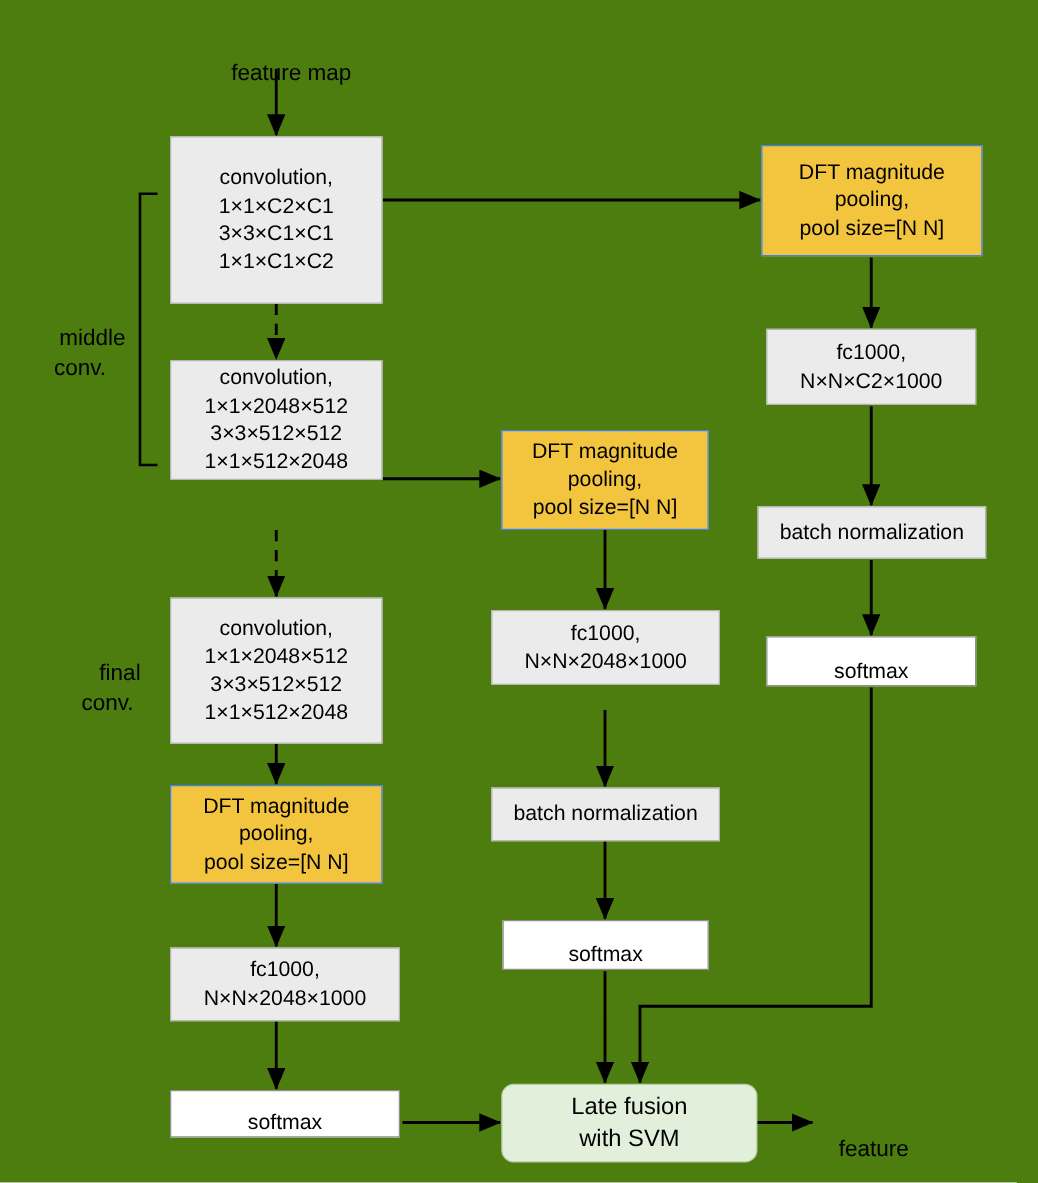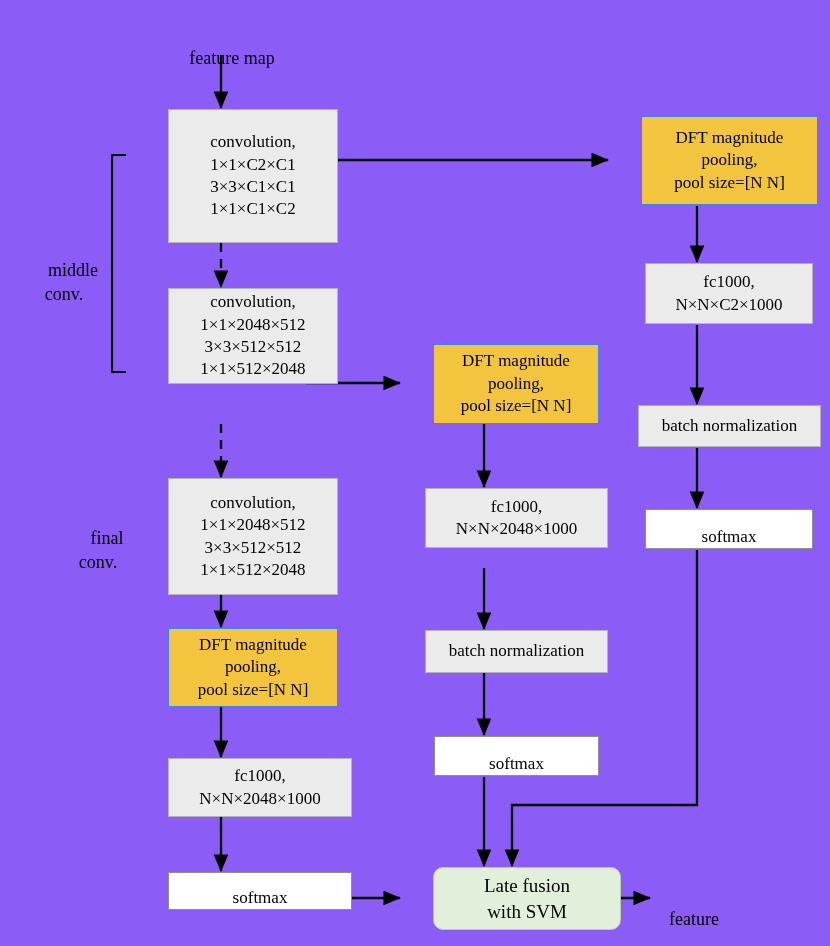--- a/index.html
+++ b/index.html
@@ -4,37 +4,36 @@
 <style>
   html, body {
     margin: 0;
     padding: 0;
     background: #ffffff;
   }
   #canvas {
     position: relative;
     width: 830px;
     height: 946px;
-    background: #8b5cf6;
-    font-family: Liberation Serif, serif;
+    background: #4d7c0f;
+    font-family: Liberation Sans, sans-serif;
     color: #000000;
     overflow: hidden;
   }
   .node {
     position: absolute;
     box-sizing: border-box;
     display: flex;
     flex-direction: column;
     align-items: center;
     justify-content: center;
     text-align: center;
     line-height: 1.32;
     font-size: 17px;
     white-space: pre;
-    margin-left: 32px;
   }
   .box {
     border: 1px solid #9a9a9a;
   }
   .gray {
     background: #ebebeb;
     border: 1px solid #b4b4b4;
   }
   .yellow {
     background: #f3c53f;
@@ -126,21 +125,21 @@
 
   <div class="plain" style="left:148px; top:24px; width:150px;">
     <span>feature map</span>
   </div>
 
   <div class="plain" style="left:18px; top:236px; width:92px;">
     <span>middle
 conv.</span>
   </div>
 
-  <div class="plain" style="left:52px; top:504px; width:92px;">
+  <div class="plain" style="left:40px; top:504px; width:92px;">
     <span>final
 conv.</span>
   </div>
 
   <div class="node box gray" style="left:136px; top:109px; width:170px; height:134px;">
     <span>convolution,
 1×1×C2×C1
 3×3×C1×C1
 1×1×C1×C2</span>
   </div>
@@ -205,21 +204,21 @@
   </div>
 
   <div class="node box gray" style="left:606px; top:405px; width:183px; height:42px;">
     <span>batch normalization</span>
   </div>
 
   <div class="node box white" style="left:613px; top:509px; width:168px; height:40px;">
     <span>softmax</span>
   </div>
 
-  <div class="node box green" style="left:401px; top:867px; width:188px; height:63px;">
+  <div class="node box green" style="left:401px; top:867px; width:205px; height:63px;">
     <span>Late fusion
 with SVM</span>
   </div>
 
   <div class="plain" style="left:651px; top:885px; width:130px; text-align:left;">
     <span>feature</span>
   </div>
 
 </div>
 

